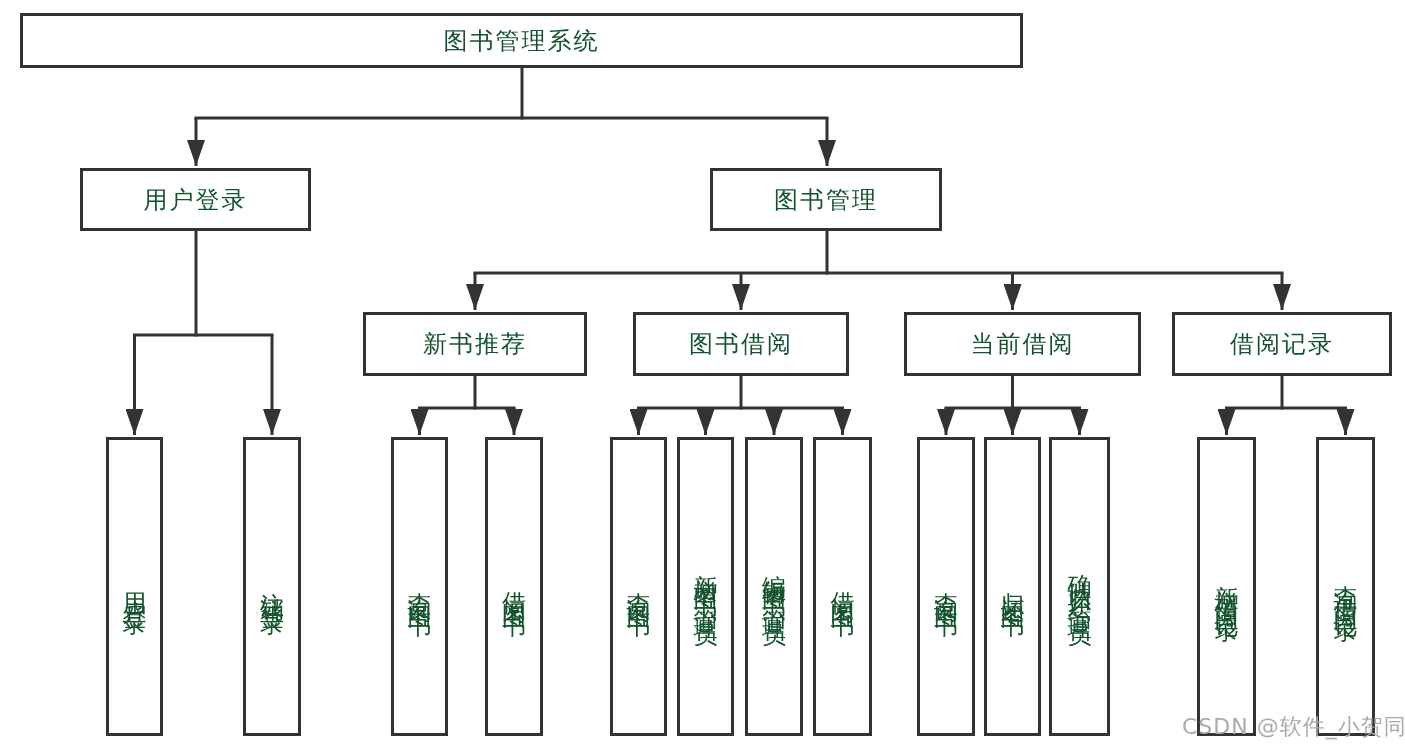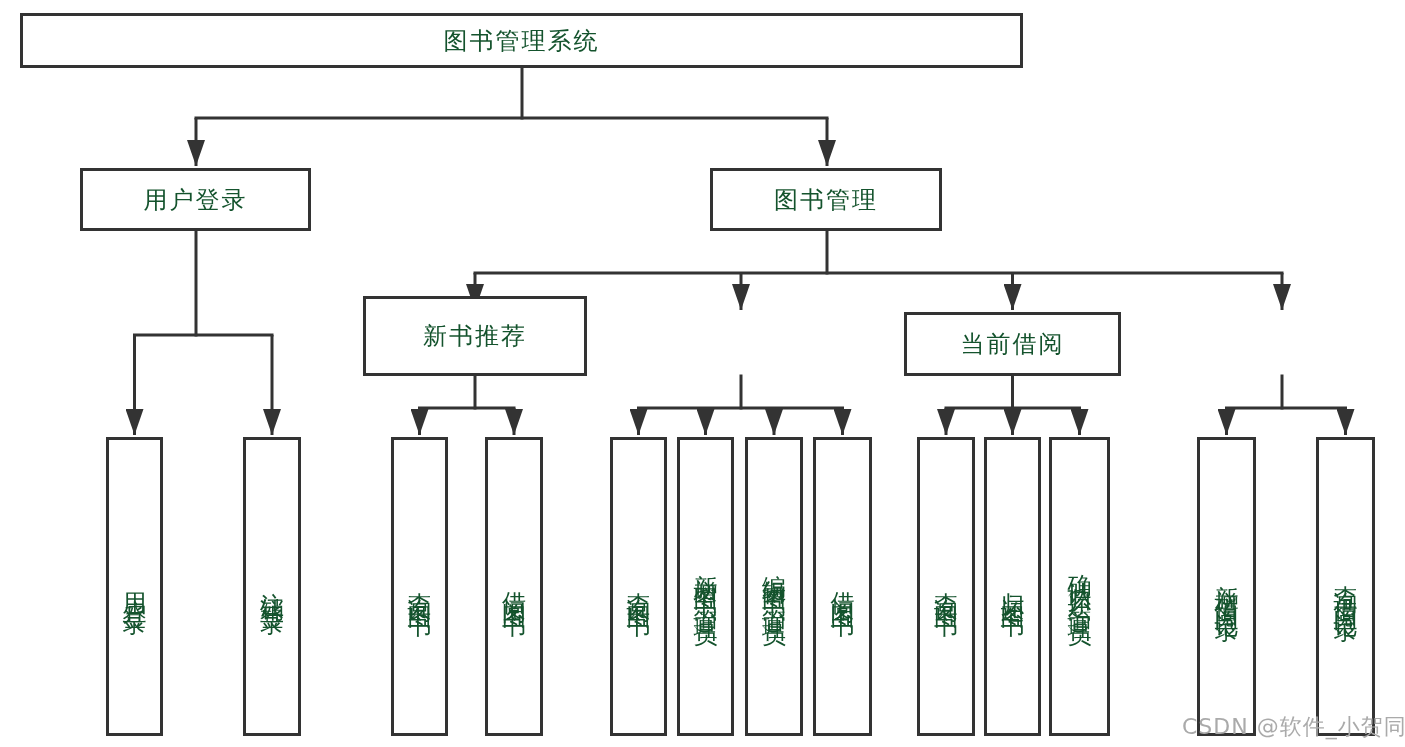--- a/index.html
+++ b/index.html
@@ -127,25 +127,31 @@
     <span>图书管理系统</span>
   </div>
 
   <div class="node h" style="left:80px; top:168px; width:231px; height:63px;">
     <span>用户登录</span>
   </div>
   <div class="node h" style="left:710px; top:168px; width:232px; height:63px;text-align:center;">
     <span>图书管理</span>
   </div>
 
-  <div class="node h" style="left:363px; top:296px; width:224px; height:80px;">
+  <div class="node h" style="left:363px; top:312px; width:224px; height:64px;">
     <span>新书推荐</span>
   </div>
-  <div class="node h" style="left:904px; top:312px; width:217px; height:64px;">
+  <div class="node h" style="left:633px; top:312px; width:216px; height:64px;">
+    <span>图书借阅</span>
+  </div>
+  <div class="node h" style="left:904px; top:312px; width:237px; height:64px;">
     <span>当前借阅</span>
+  </div>
+  <div class="node h" style="left:1172px; top:312px; width:220px; height:64px;">
+    <span>借阅记录</span>
   </div>
 
   <div class="node v" style="left:106px; top:437px; width:57px; height:299px;">
     <span>用户登录</span>
   </div>
   <div class="node v" style="left:243px; top:437px; width:58px; height:299px;">
     <span>注销登录</span>
   </div>
 
   <div class="node v" style="left:391px; top:437px; width:57px; height:299px;">

